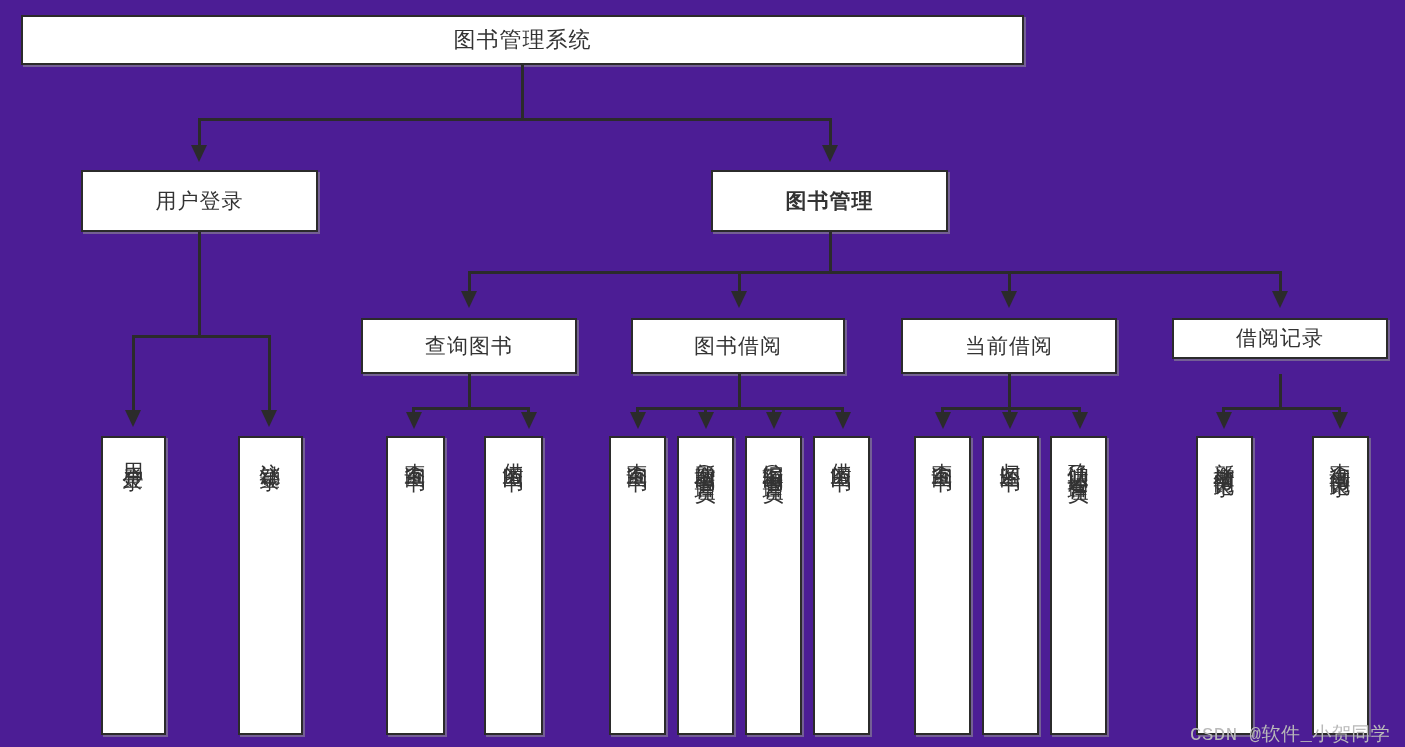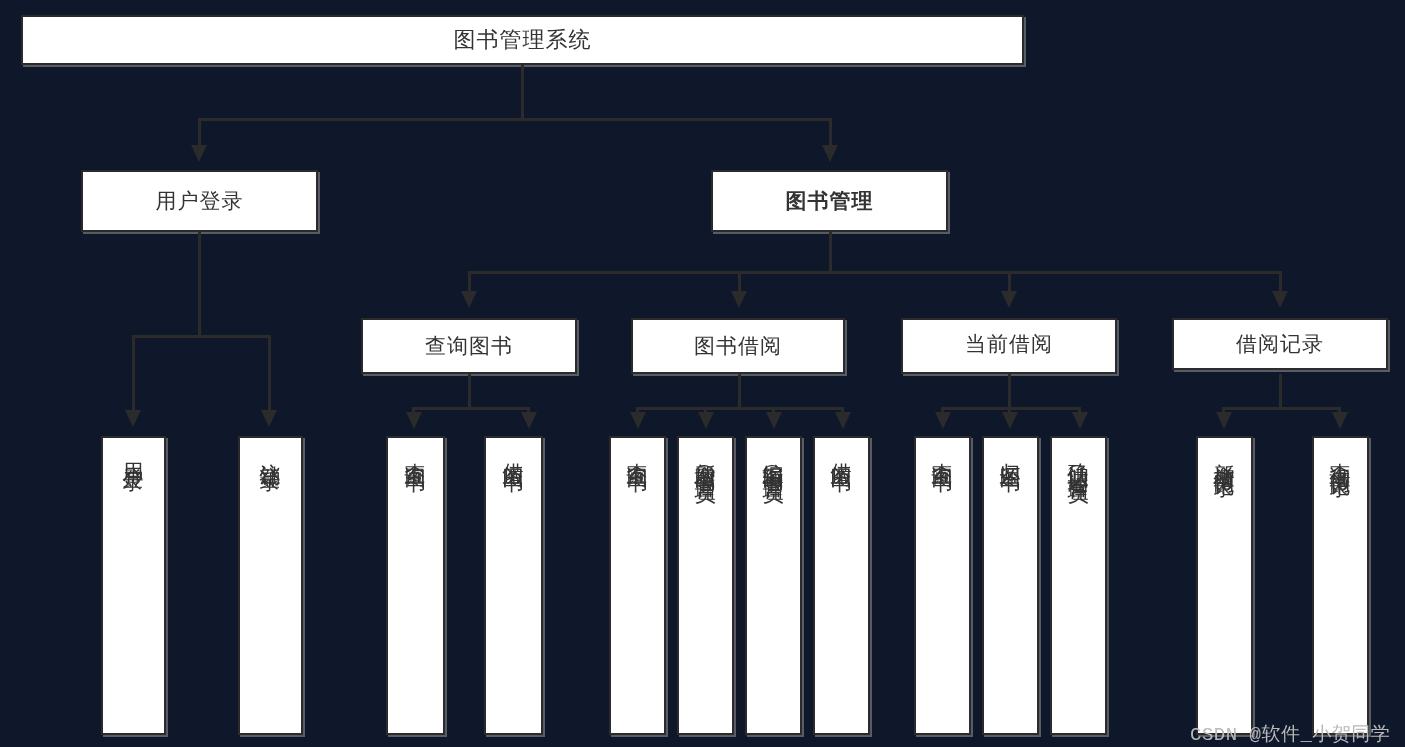--- a/index.html
+++ b/index.html
@@ -8,21 +8,21 @@
     padding: 0;
     background: #ffffff;
   }
   body {
     font-family: "Liberation Sans", "DejaVu Sans", sans-serif;
   }
   #canvas {
     position: relative;
     width: 1405px;
     height: 747px;
-    background: #0f172a;
+    background: #4c1d95;
     overflow: hidden;
   }
   
   .node {
     position: absolute;
     box-sizing: border-box;
     background: #ffffff;
     border: 2.5px solid #2b2b2b;
     box-shadow: 2px 2px 0 0 rgba(150,150,150,0.55);
     display: flex;
@@ -134,24 +134,24 @@
 
   <div class="ln v" style="left:1279px; top:271px; width:2.5px; height:22px;"></div>
   <div class="arrow" style="left:1272px; top:291px;"></div>
 
   <div class="node" style="left:361px; top:318px; width:216px; height:56px;">
     <span class="label">查询图书</span>
   </div>
   <div class="node" style="left:631px; top:318px; width:214px; height:56px;">
     <span class="label">图书借阅</span>
   </div>
-  <div class="node" style="left:901px; top:318px; width:216px; height:56px;font-family:Liberation Mono, monospace;">
+  <div class="node" style="left:901px; top:318px; width:216px; height:56px;">
     <span class="label">当前借阅</span>
   </div>
-  <div class="node" style="left:1172px; top:318px; width:216px; height:52px;">
+  <div class="node" style="left:1172px; top:318px; width:216px; height:41px;">
     <span class="label">借阅记录</span>
   </div>
 
   <div class="ln v" style="left:468px; top:374px; width:2.5px; height:35px;"></div>
   <div class="ln h" style="left:412px; top:407px; width:117px; height:2.5px;"></div>
   <div class="ln v" style="left:412px; top:407px; width:2.5px; height:10px;"></div>
   <div class="arrow" style="left:406px; top:412px;"></div>
   <div class="ln v" style="left:527px; top:407px; width:2.5px; height:10px;"></div>
   <div class="arrow" style="left:521px; top:412px;"></div>
 

